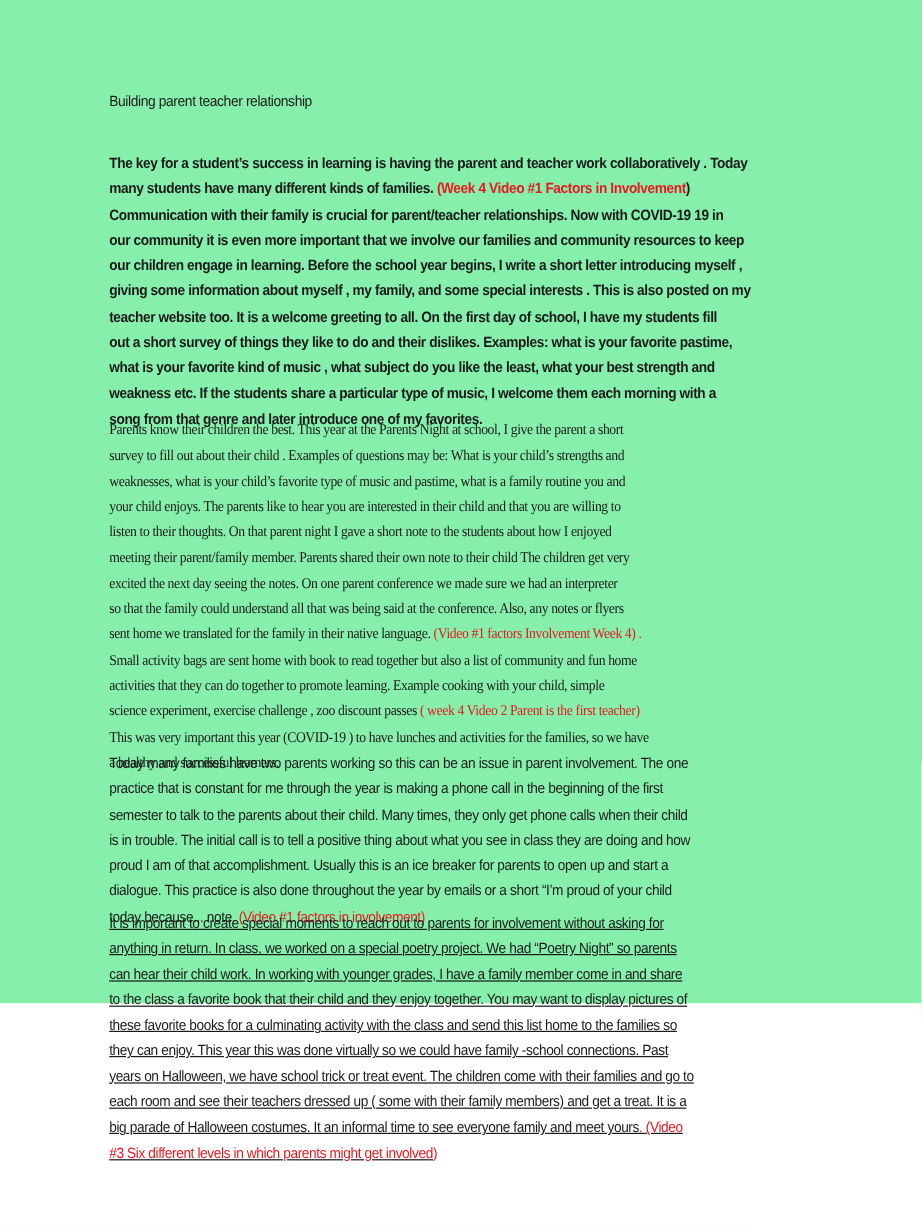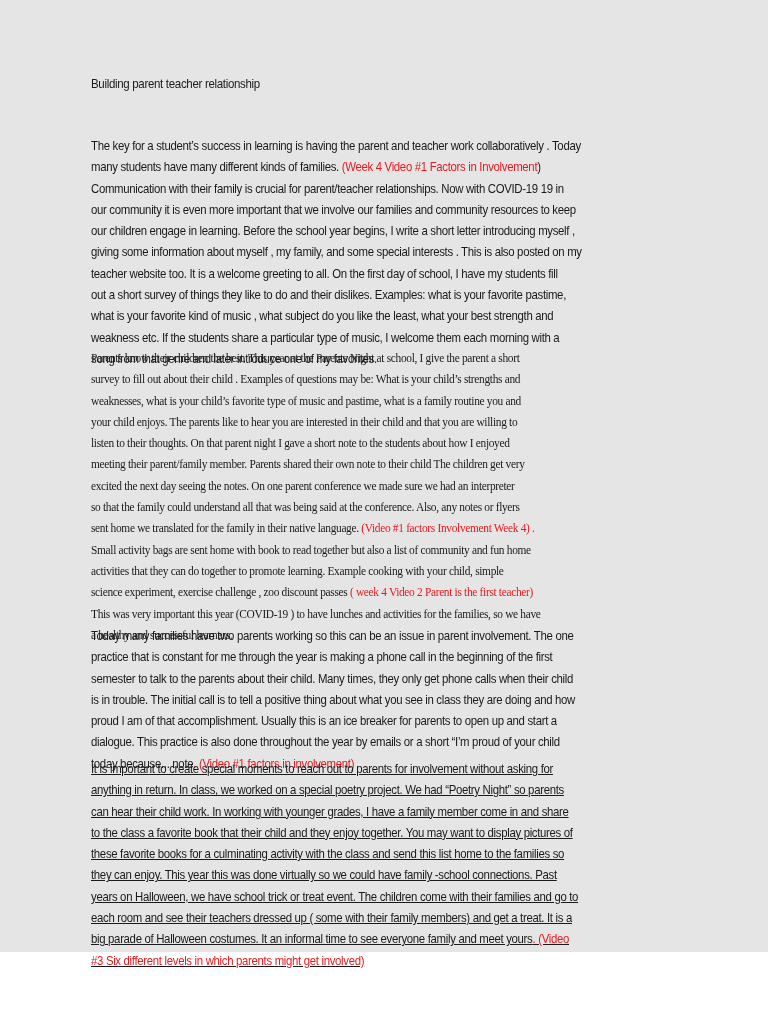--- a/index.html
+++ b/index.html
@@ -13,22 +13,22 @@
       position: relative;
       overflow: hidden;
       font-family: "Liberation Sans", sans-serif;
       color: #1a1a1a;
     }
     .page {
       position: absolute;
       left: 0;
       top: 0;
       width: 768px;
-      height: 952px;
-      background: #e5e5e5;
+      height: 836px;
+      background: #86efac;
     }
     .doc-title {
       position: absolute;
       left: 91px;
       top: 77px;
       font-size: 12.4px;
       letter-spacing: -0.35px;
       white-space: nowrap;
       transform: scaleX(0.93);
       transform-origin: left top;
@@ -43,21 +43,21 @@
       transform-origin: left top;
     }
     .line {
       display: block;
       white-space: nowrap;
       transform: scaleX(0.92);
       transform-origin: left center;
       height: 21.3px;
     }
     .red { color: #e8191e; }
-    #p1 { top: 136px; }
+    #p1 { top: 126px; font-weight: bold; }
     #p2 { top: 348px; font-family: Liberation Serif, serif; }
     #p3 { top: 626px; }
     #p4 { top: 759px; text-decoration: underline; }
   </style>
 </head>
 <body>
 
 <div class="page">
   <div class="doc-title">Building parent teacher relationship</div>
   <div class="para" id="p1">

